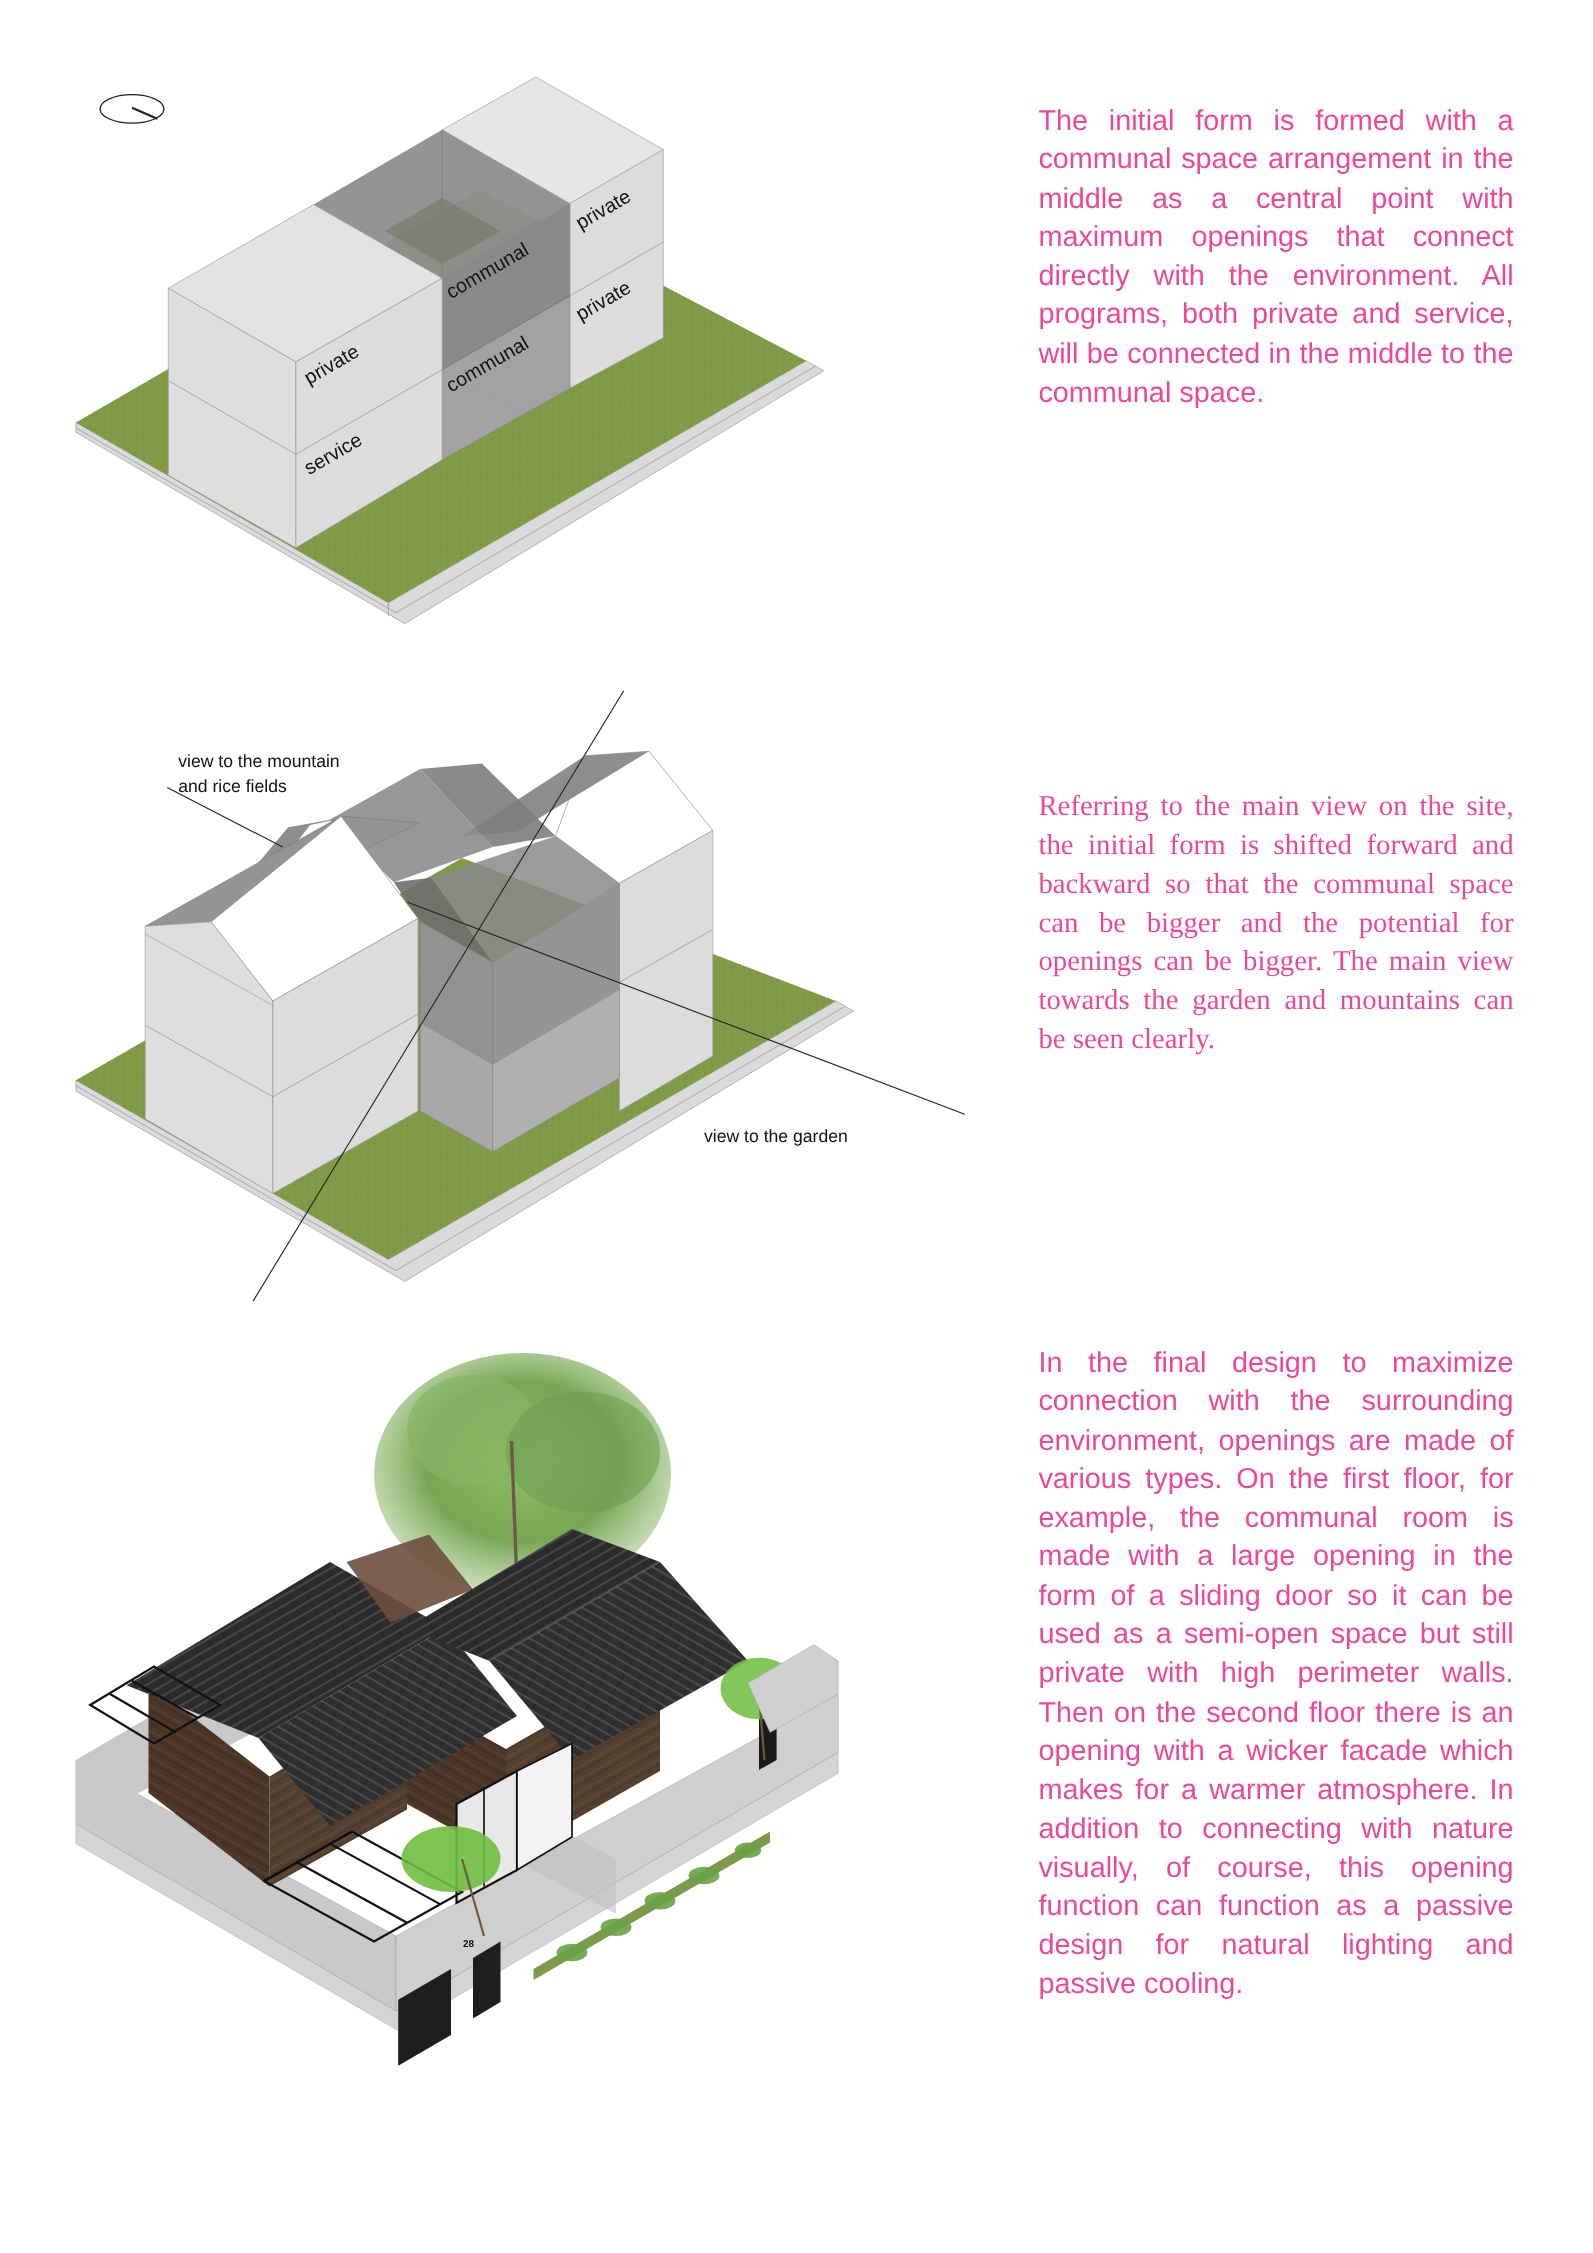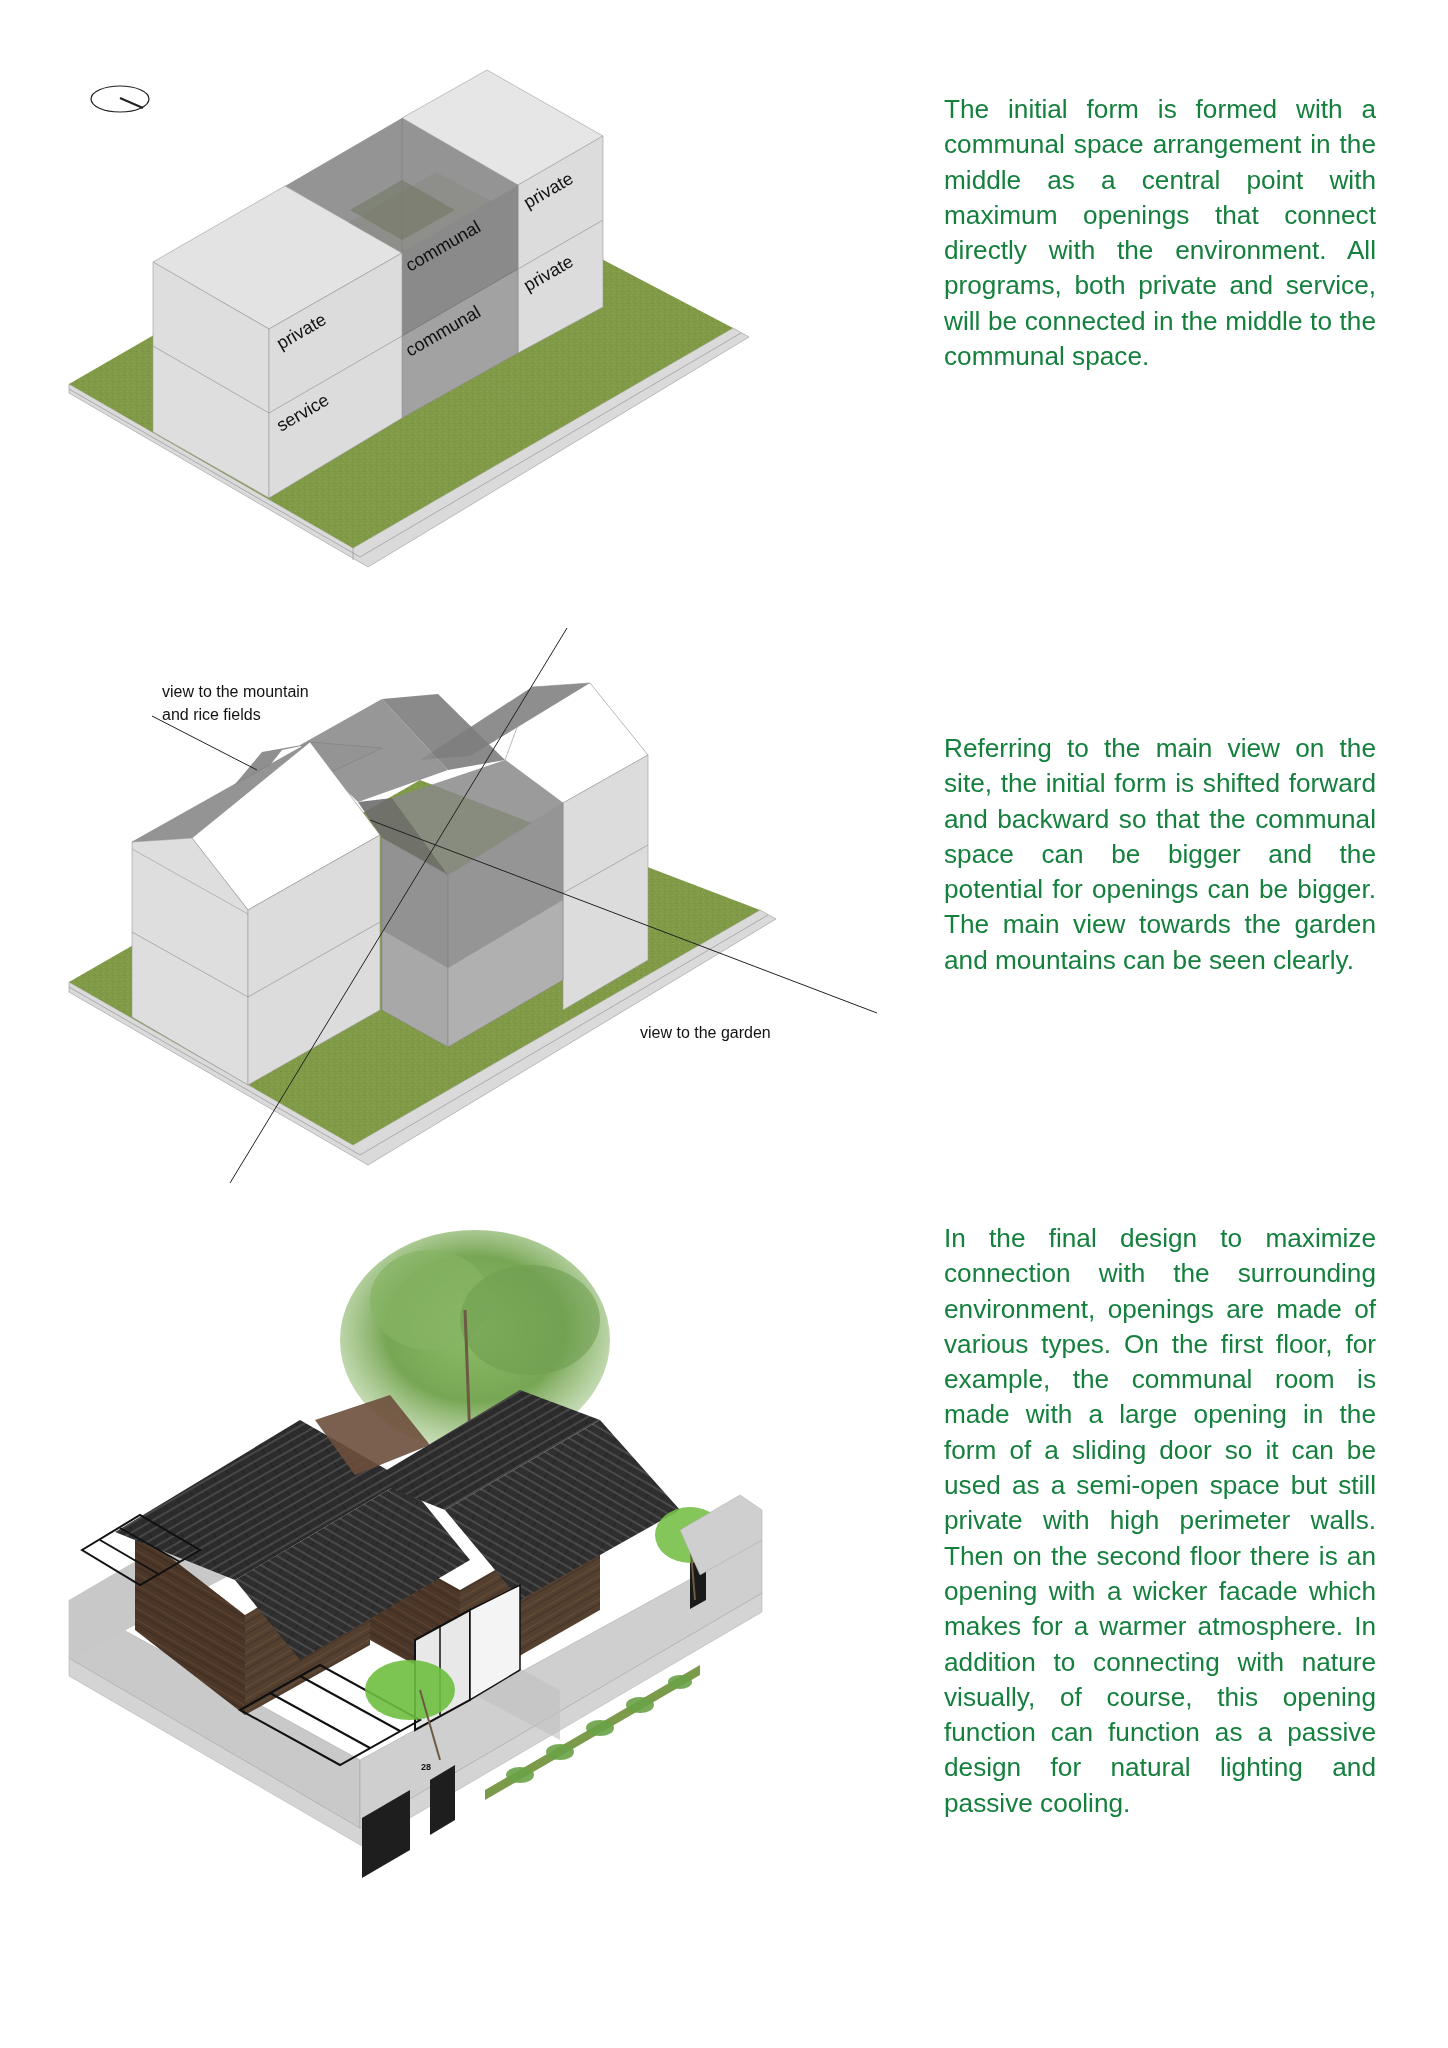--- a/index.html
+++ b/index.html
@@ -1,21 +1,21 @@
 <!DOCTYPE html>
 <html><head>
 <meta charset="utf-8">
 <style>
   html, body { margin:0; padding:0; background:#ffffff; }
   body { width:1448px; height:2048px; position:relative; overflow:hidden; font-family:"Liberation Sans", sans-serif; }
   .diagram { position:absolute; left:0; top:0; }
   .para {
     position:absolute; left:944px; width:432px;
     font-family:"Liberation Sans", sans-serif; font-size:26.2px; line-height:35.3px;
-    color:#15803d; text-align:justify; text-align-last:left; margin:0;
+    color:#ec4899; text-align:justify; text-align-last:left; margin:0;
   }
   .svg-label { font-family:"Liberation Sans", sans-serif; fill:#111; }
 </style>
 </head>
 <body>
 
 <svg class="diagram" width="1448" height="2048" viewBox="0 0 1448 2048" xmlns="http://www.w3.org/2000/svg">
   <defs>
     <pattern id="grassTex" width="6" height="6" patternUnits="userSpaceOnUse">
       <rect width="6" height="6" fill="#809a47"></rect>
@@ -192,14 +192,14 @@
       <line x1="420" y1="1690" x2="440" y2="1760" stroke="#6c5a44" stroke-width="2"></line>
       <ellipse cx="690" cy="1535" rx="35" ry="28" fill="#78c048" opacity="0.9"></ellipse>
       <line x1="690" y1="1540" x2="695" y2="1600" stroke="#6c5a44" stroke-width="2"></line>
     </g>
 
     <polygon points="680,1530 740,1495 762,1510 762,1540 700,1575" fill="#cfcfcf" stroke="#aaa" stroke-width="0.5"></polygon>
   </g>
 </svg>
 
 <p class="para" style="top:92px;">The initial form is formed with a communal space arrangement in the middle as a central point with maximum openings that connect directly with the environment. All programs, both private and service, will be connected in the middle to the communal space.</p>
-<p class="para" style="top:731px;">Referring to the main view on the site, the initial form is shifted forward and backward so that the communal space can be bigger and the potential for openings can be bigger. The main view towards the garden and mountains can be seen clearly.</p>
+<p class="para" style="top:715px;font-family:Liberation Serif, serif;">Referring to the main view on the site, the initial form is shifted forward and backward so that the communal space can be bigger and the potential for openings can be bigger. The main view towards the garden and mountains can be seen clearly.</p>
 <p class="para" style="top:1221px;">In the final design to maximize connection with the surrounding environment, openings are made of various types. On the first floor, for example, the communal room is made with a large opening in the form of a sliding door so it can be used as a semi-open space but still private with high perimeter walls. Then on the second floor there is an opening with a wicker facade which makes for a warmer atmosphere. In addition to connecting with nature visually, of course, this opening function can function as a passive design for natural lighting and passive cooling.</p>
 
 </body></html>

